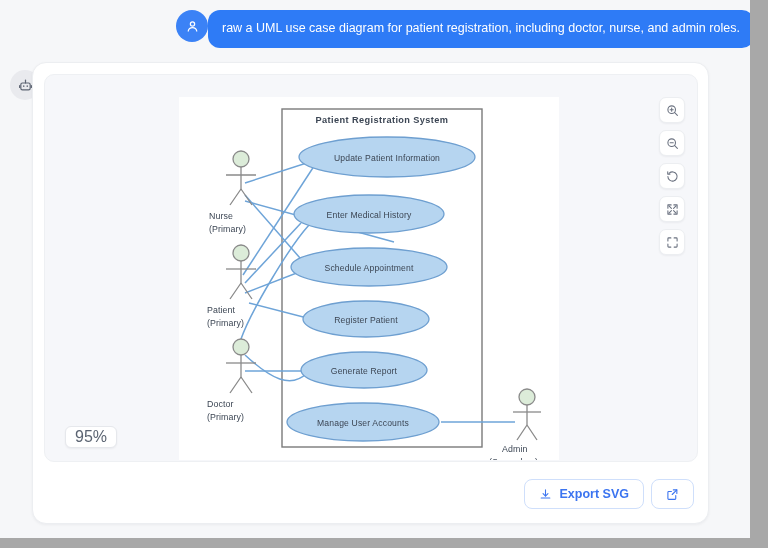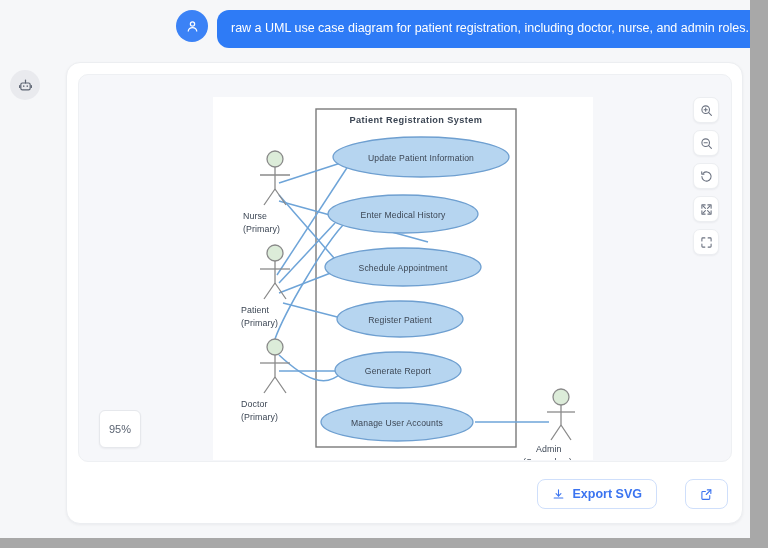--- a/index.html
+++ b/index.html
@@ -31,21 +31,20 @@
     overflow: hidden;
   }
 
   
   #user-row {
     position: absolute;
     left: 176px;
     top: 10px;
     display: flex;
     align-items: flex-start;
-    gap: 9px;
   }
   .avatar-user {
     width: 32px; height: 32px;
     border-radius: 50%;
     background: #3b82f6;
     display: flex; align-items: center; justify-content: center;
     flex: 0 0 auto;
   }
   .bubble-user {
     max-width: 545px;
@@ -66,21 +65,21 @@
     top: 70px;
     width: 30px; height: 30px;
     border-radius: 50%;
     background: #e9eaee;
     display: flex; align-items: center; justify-content: center;
   }
 
   
   #result-card {
     position: absolute;
-    left: 66px;
+    left: 32px;
     top: 62px;
     width: 677px;
     height: 462px;
     background: #ffffff;
     border: 1px solid #eceef1;
     border-radius: 14px;
     box-shadow: 0 1px 3px rgba(16,24,40,.05);
     box-sizing: border-box;
   }
 
@@ -108,22 +107,22 @@
   #diagram-svg { display: block; }
 
   
   #zoom-badge {
     position: absolute;
     left: 20px;
     bottom: 13px;
     background: #ffffff;
     border: 1px solid #e6e8ec;
     border-radius: 6px;
-    padding: 12px 9px;
-    font-size: 11px;
+    padding: 1px 9px;
+    font-size: 16px;
     color: #5b6472;
     box-shadow: 0 1px 2px rgba(16,24,40,.05);
   }
 
   
   #canvas-toolbar {
     position: absolute;
     right: 12px;
     top: 22px;
     display: flex;
@@ -141,21 +140,21 @@
     box-sizing: border-box;
   }
   .tool-btn svg { display: block; }
 
   
   #card-actions {
     position: absolute;
     right: 14px;
     bottom: 14px;
     display: flex;
-    gap: 28px;
+    gap: 7px;
   }
   .action-btn {
     display: flex;
     align-items: center;
     gap: 8px;
     height: 30px;
     padding: 0 14px;
     background: #ffffff;
     border: 1px solid #cfdffb;
     border-radius: 8px;

